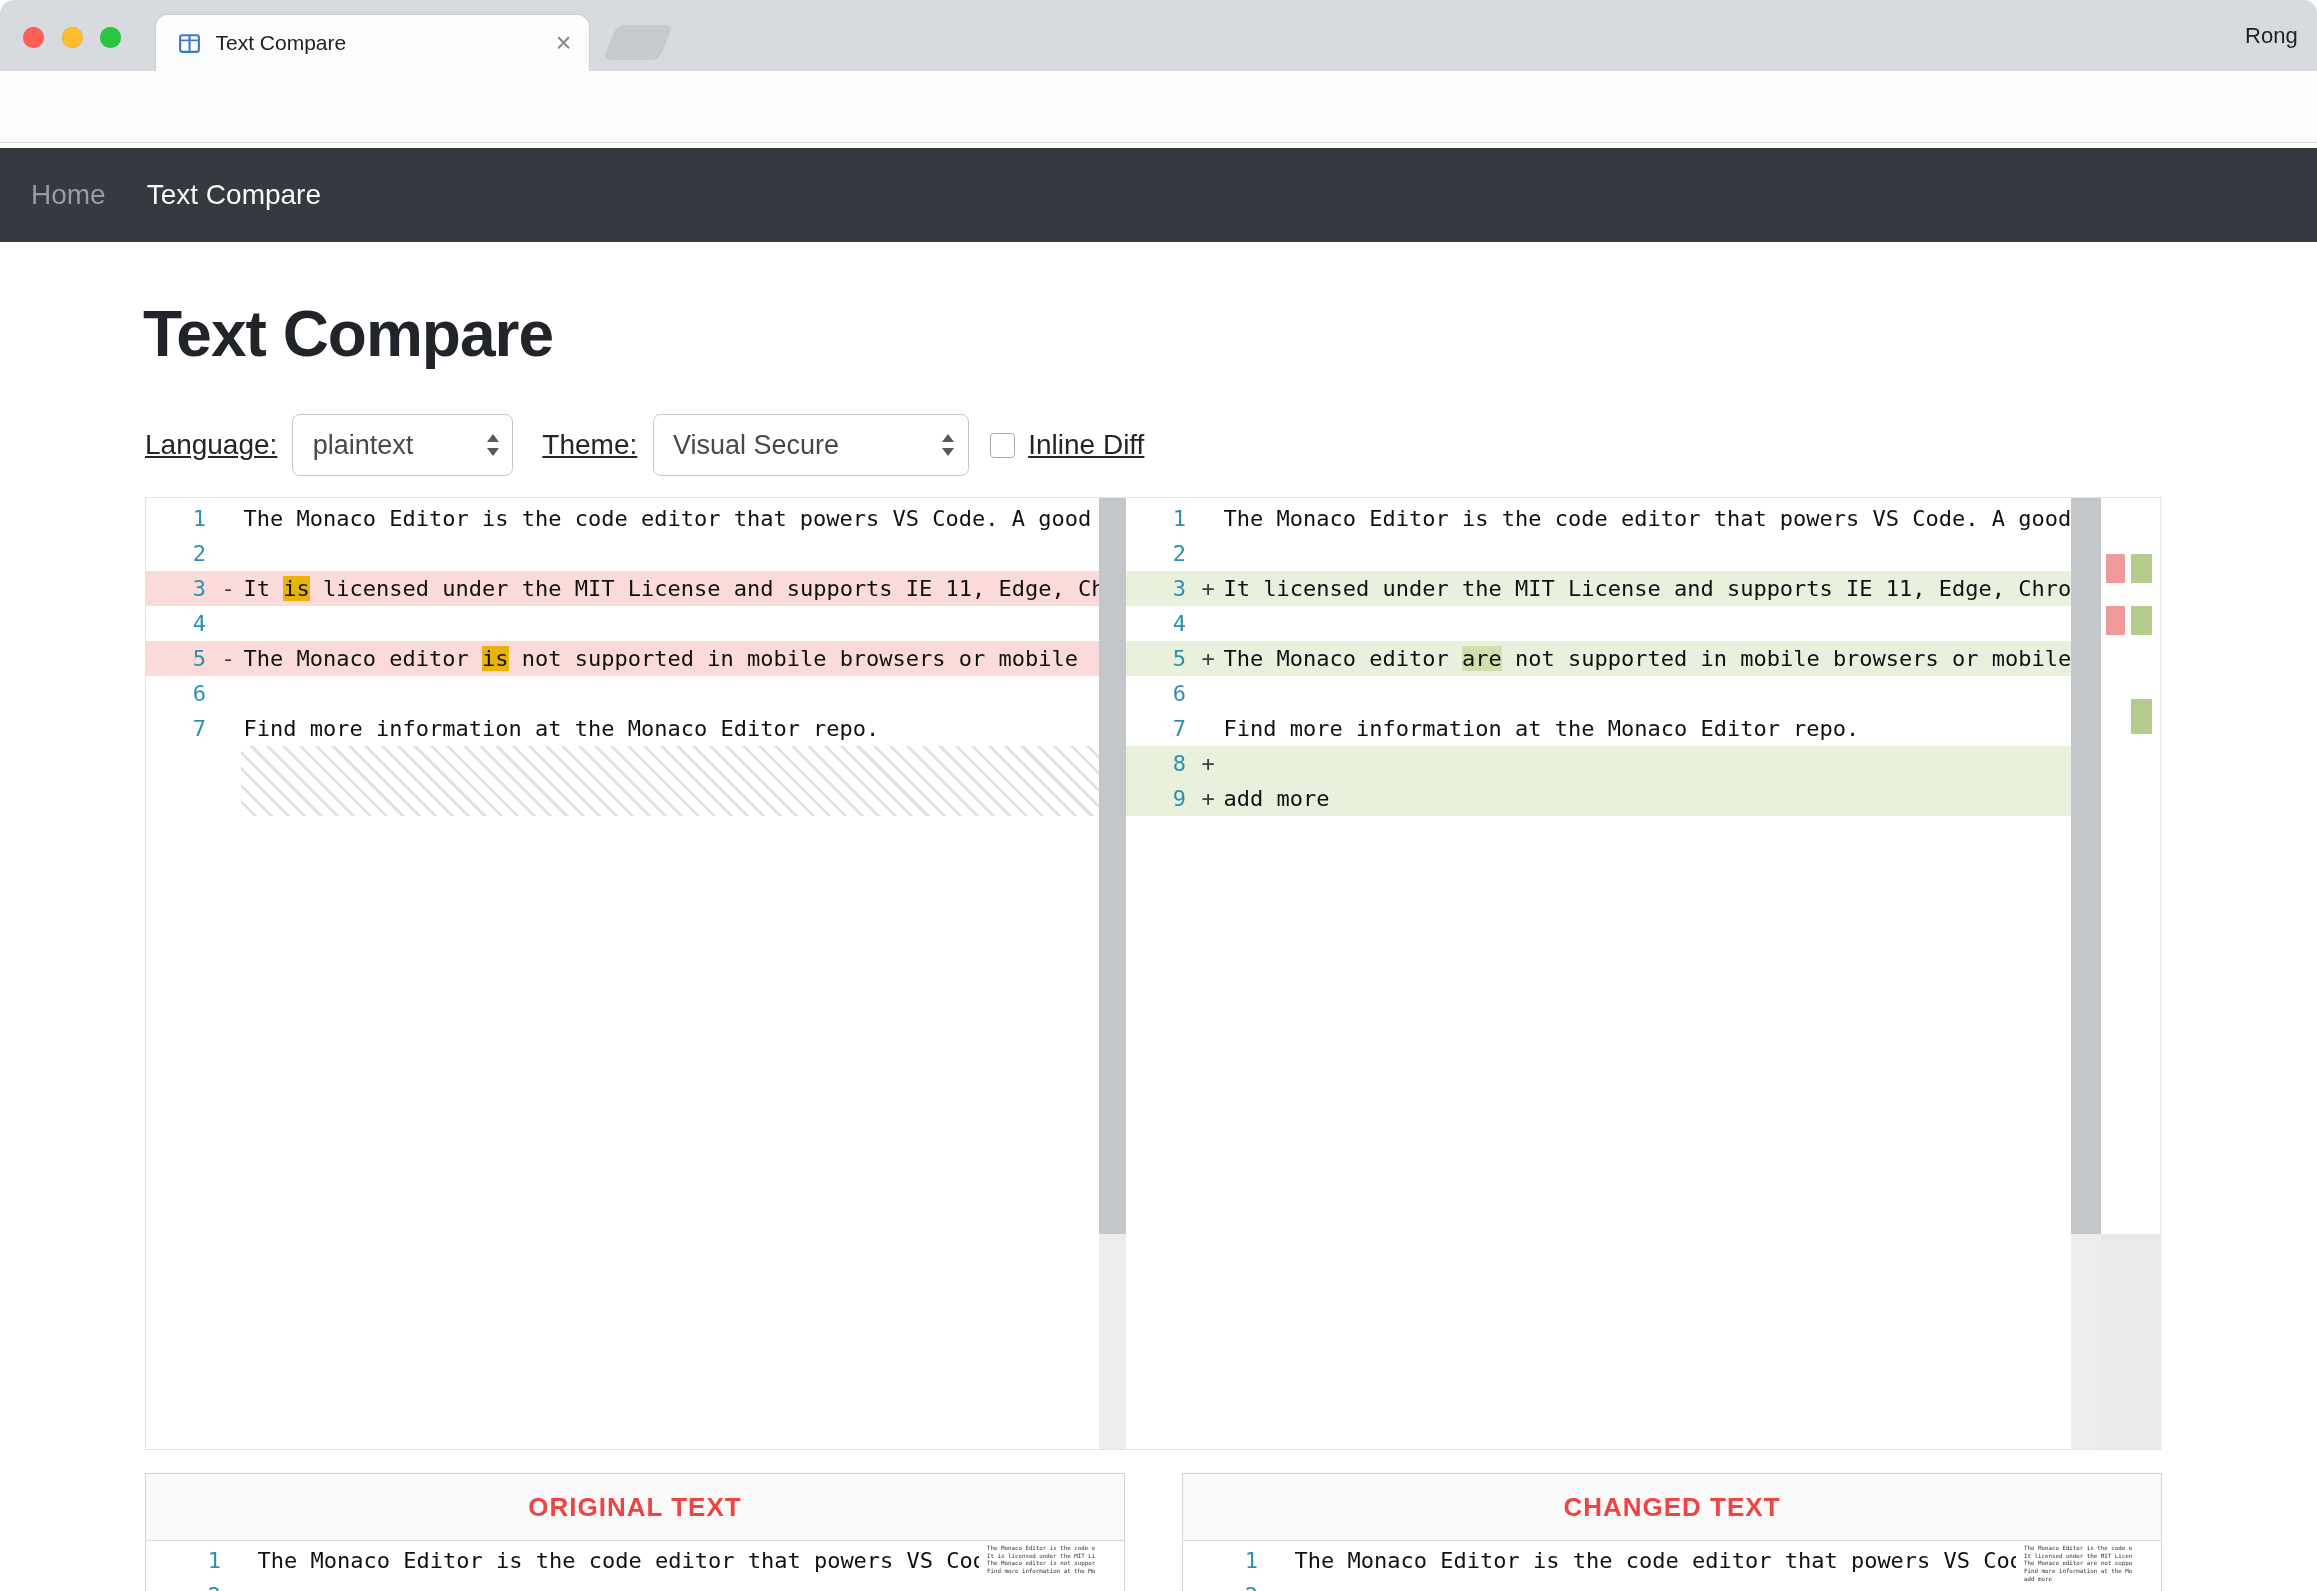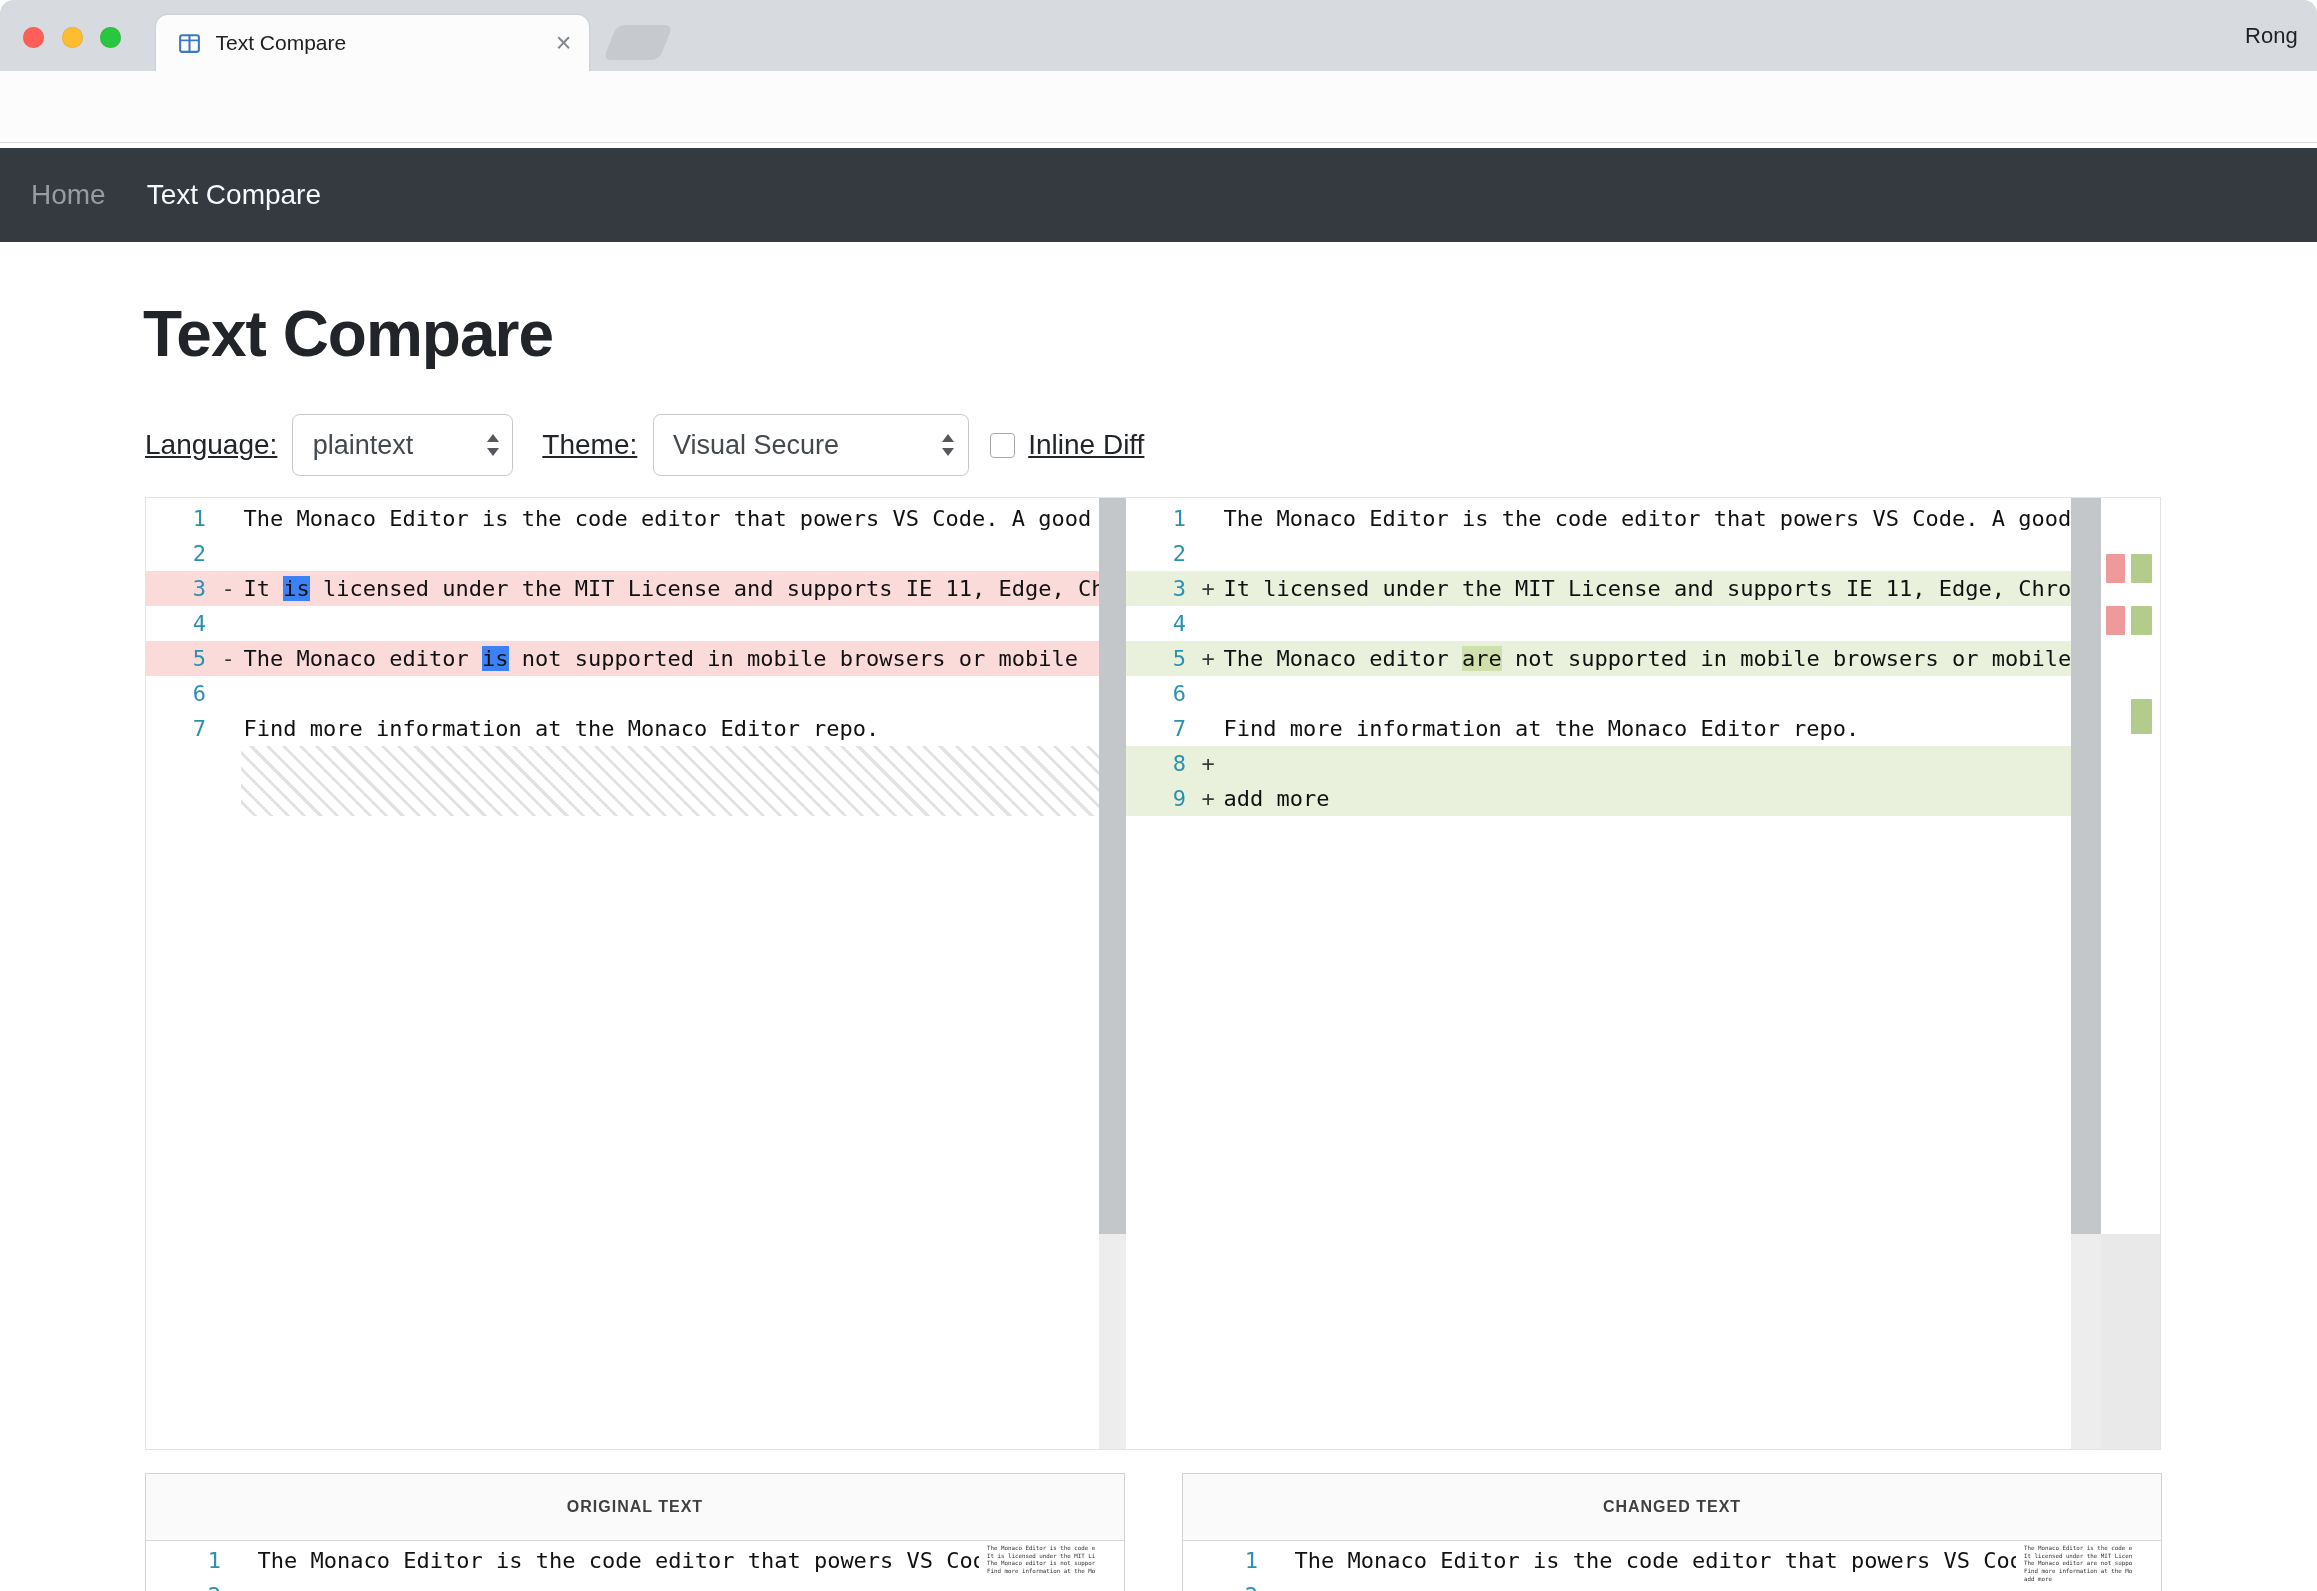--- a/index.html
+++ b/index.html
@@ -52,38 +52,38 @@
   .editor{position:absolute;left:145px;top:497px;width:2016px;height:953px;background:#fff;border:1px solid #e4e4e4;box-sizing:border-box;font-family:"DejaVu Sans Mono",monospace;font-size:22px;overflow:hidden;}
   .pane{position:absolute;top:2.9px;}
   .pane-left{left:0;width:953px;}
   .pane-right{left:980px;width:945px;}
   .drow{display:flex;height:35px;line-height:35px;white-space:pre;}
   .drow .ln{flex:0 0 60px;text-align:right;padding-right:9.7px;color:#2B91AF;}
   .drow .sign{flex:0 0 25px;text-align:center;color:#3a3a3a;}
   .drow .code{flex:1 1 auto;overflow:hidden;padding-left:2.9px;color:#111;}
   .drow.removed{background:#fbdada;}
   .drow.added{background:#e9f0db;}
-  .hl-del{background:#3b82f6;}
+  .hl-del{background:#eab308;}
   .hl-ins{background:#cfe0ad;}
   .drow.spacer .code{background:repeating-linear-gradient(45deg,#ffffff 0 8.7px,#e2e2e2 8.7px 11.6px);}
   .vstrip{position:absolute;top:0;bottom:0;background:#ededee;}
   .vstrip .slider{width:100%;height:736px;background:#c4c7ca;}
   .divider{left:953px;width:27px;}
   .rscroll{left:1925px;width:30px;}
   .minimap{position:absolute;left:1955px;top:0;bottom:0;width:61px;background:#fff;}
   .mark{position:absolute;border-radius:1px;}
   .mk-r{background:#ef9a9a;}
   .mk-g{background:#b3cc8b;}
   .mini-bottom{position:absolute;left:1955px;top:736px;width:61px;height:217px;background:#e9e9e9;}
 
   
   .panel{position:absolute;top:1473px;width:980px;height:212px;background:#fff;border:1px solid #d2d2d2;box-sizing:border-box;}
   .panel-orig{left:145px;}
   .panel-chg{left:1182px;}
-  .panel-header{height:66px;background:#fafafa;border-bottom:1px solid #d8d8d8;display:flex;align-items:center;justify-content:center;font-size:16px;font-weight:700;color:#404040;letter-spacing:1px;}
+  .panel-header{height:66px;background:#fafafa;border-bottom:1px solid #d8d8d8;display:flex;align-items:center;justify-content:center;font-size:26px;font-weight:700;color:#ef4444;letter-spacing:1px;}
   .panel-body{position:relative;padding-top:1.9px;font-family:"DejaVu Sans Mono",monospace;font-size:22px;height:143px;overflow:hidden;}
   .prow{display:flex;height:35px;line-height:35px;white-space:pre;}
   .pln{flex:0 0 75px;text-align:right;padding-right:11.6px;color:#2B91AF;}
   .ptext{flex:1;overflow:hidden;margin-left:25px;margin-right:145px;color:#111;}
   .pmini{position:absolute;top:3.9px;right:29px;width:108px;height:135px;overflow:hidden;background:#fff;}
   .mline{font-size:5.8px;line-height:7.7px;white-space:pre;overflow:hidden;color:#333;font-family:"DejaVu Sans Mono",monospace;}
 </style>
 </head>
 <body>
 

